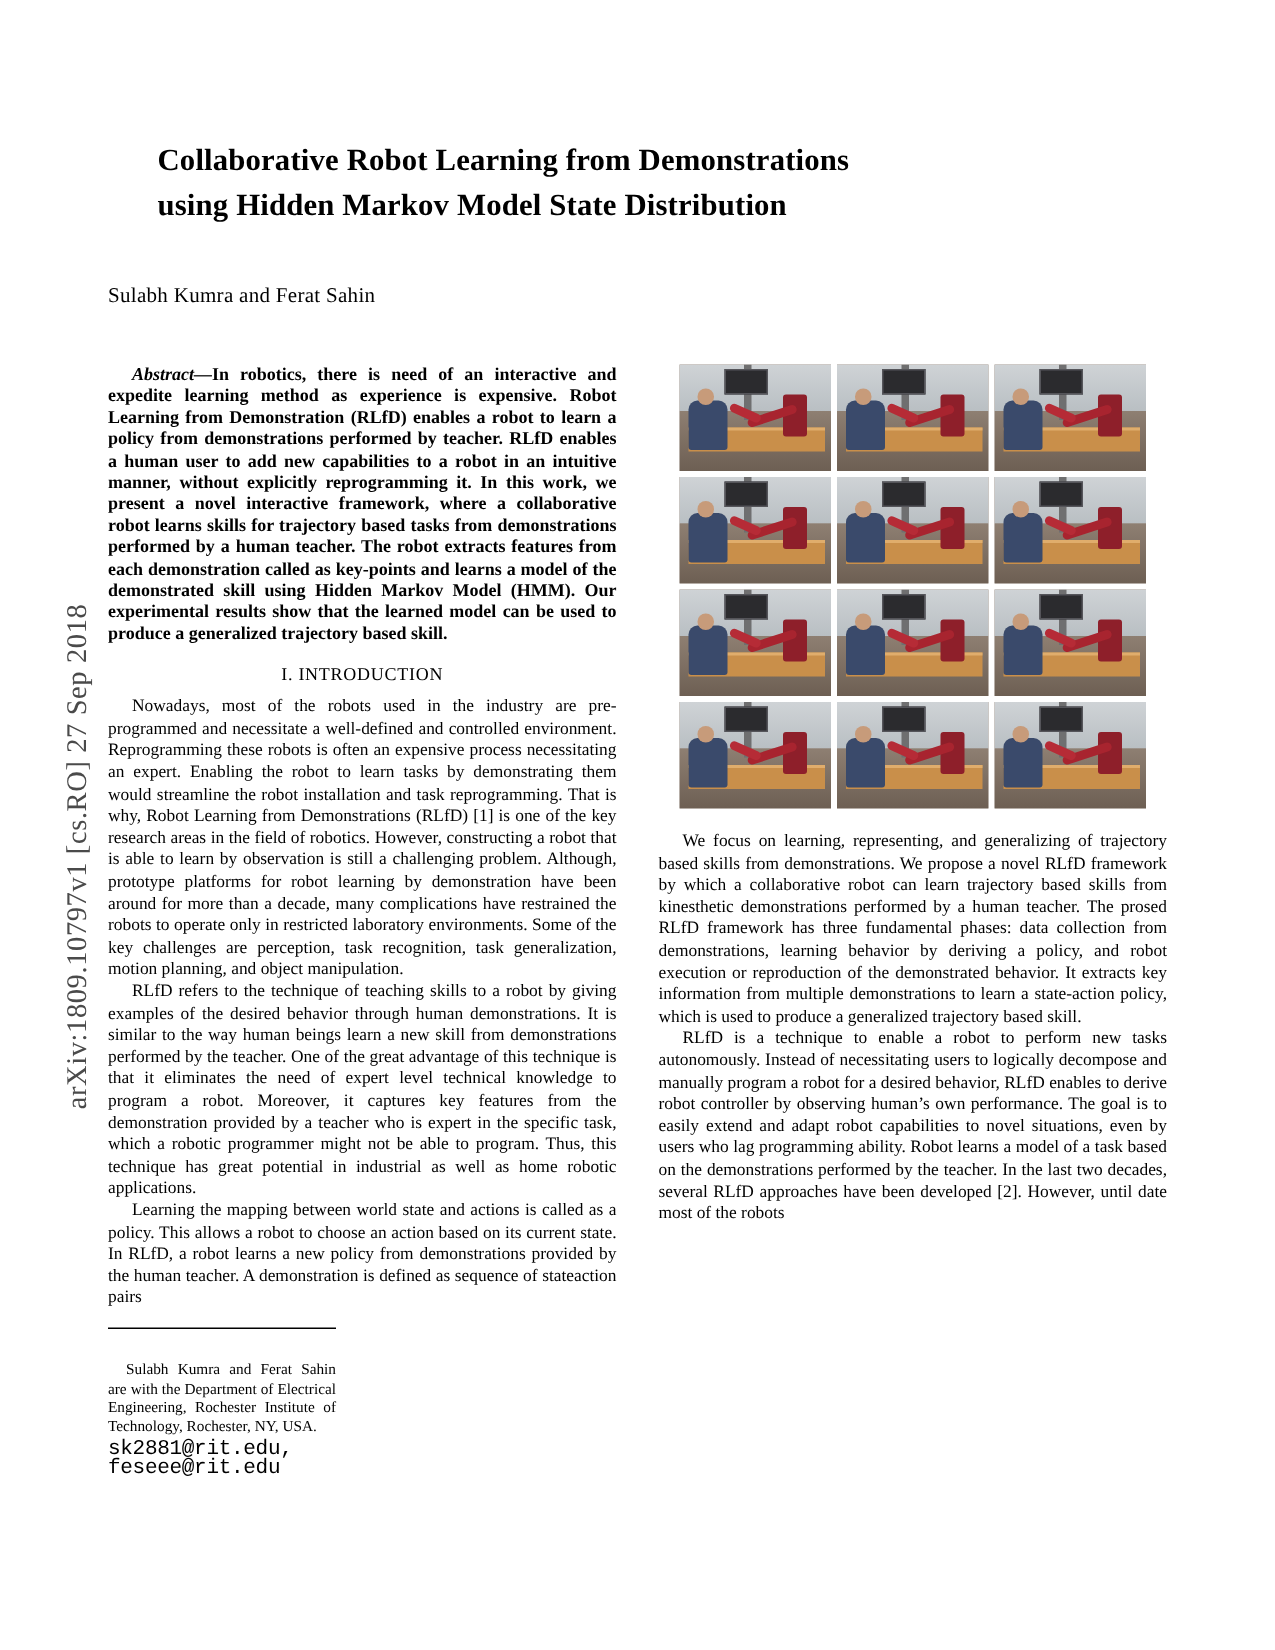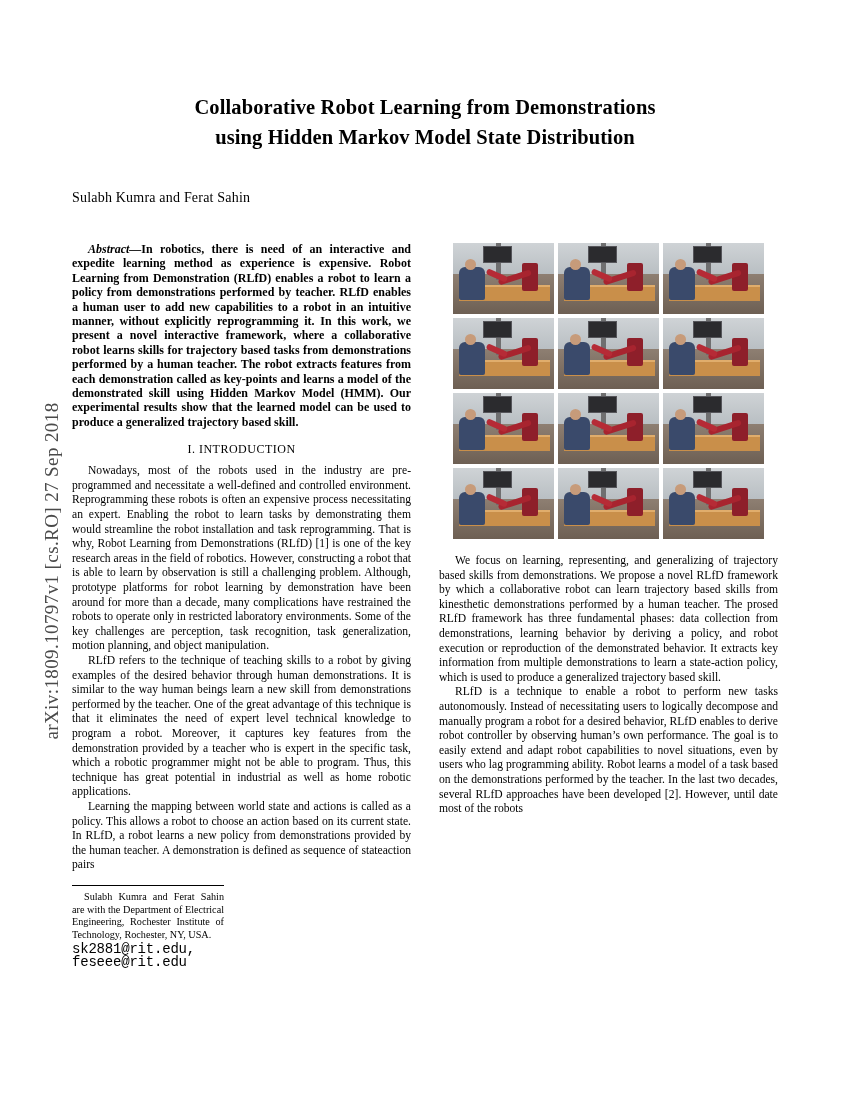--- a/index.html
+++ b/index.html
@@ -31,21 +31,21 @@
     white-space: nowrap;
     text-align: center;
   }
   .content {
     position: absolute;
     left: 72px;
     top: 92px;
     width: 706px;
   }
   .title {
-    text-align: center;
+    text-align: left;
     font-family: "Liberation Serif", serif;
     font-weight: bold;
     font-size: 20.5px;
     line-height: 30px;
     margin: 0 auto;
     width: 640px;
     letter-spacing: 0.1px;
   }
   .authors {
     text-align: left;
@@ -196,21 +196,21 @@
     text-align: center;
     margin-top: 10px;
     line-height: 13px;
   }
   .fig-caption .lbl { margin-right: 10px; }
   
   .footnote {
     border-top: 1px solid #000;
     width: 152px;
     margin-top: 12px;
-    padding-top: 5px;
+    padding-top: 22px;
   }
   .footnote p {
     margin: 0;
     font-size: 10.2px;
     line-height: 12.6px;
     text-align: justify;
     text-indent: 12px;
   }
   .footnote .emails {
     font-family: "Liberation Mono", monospace;

